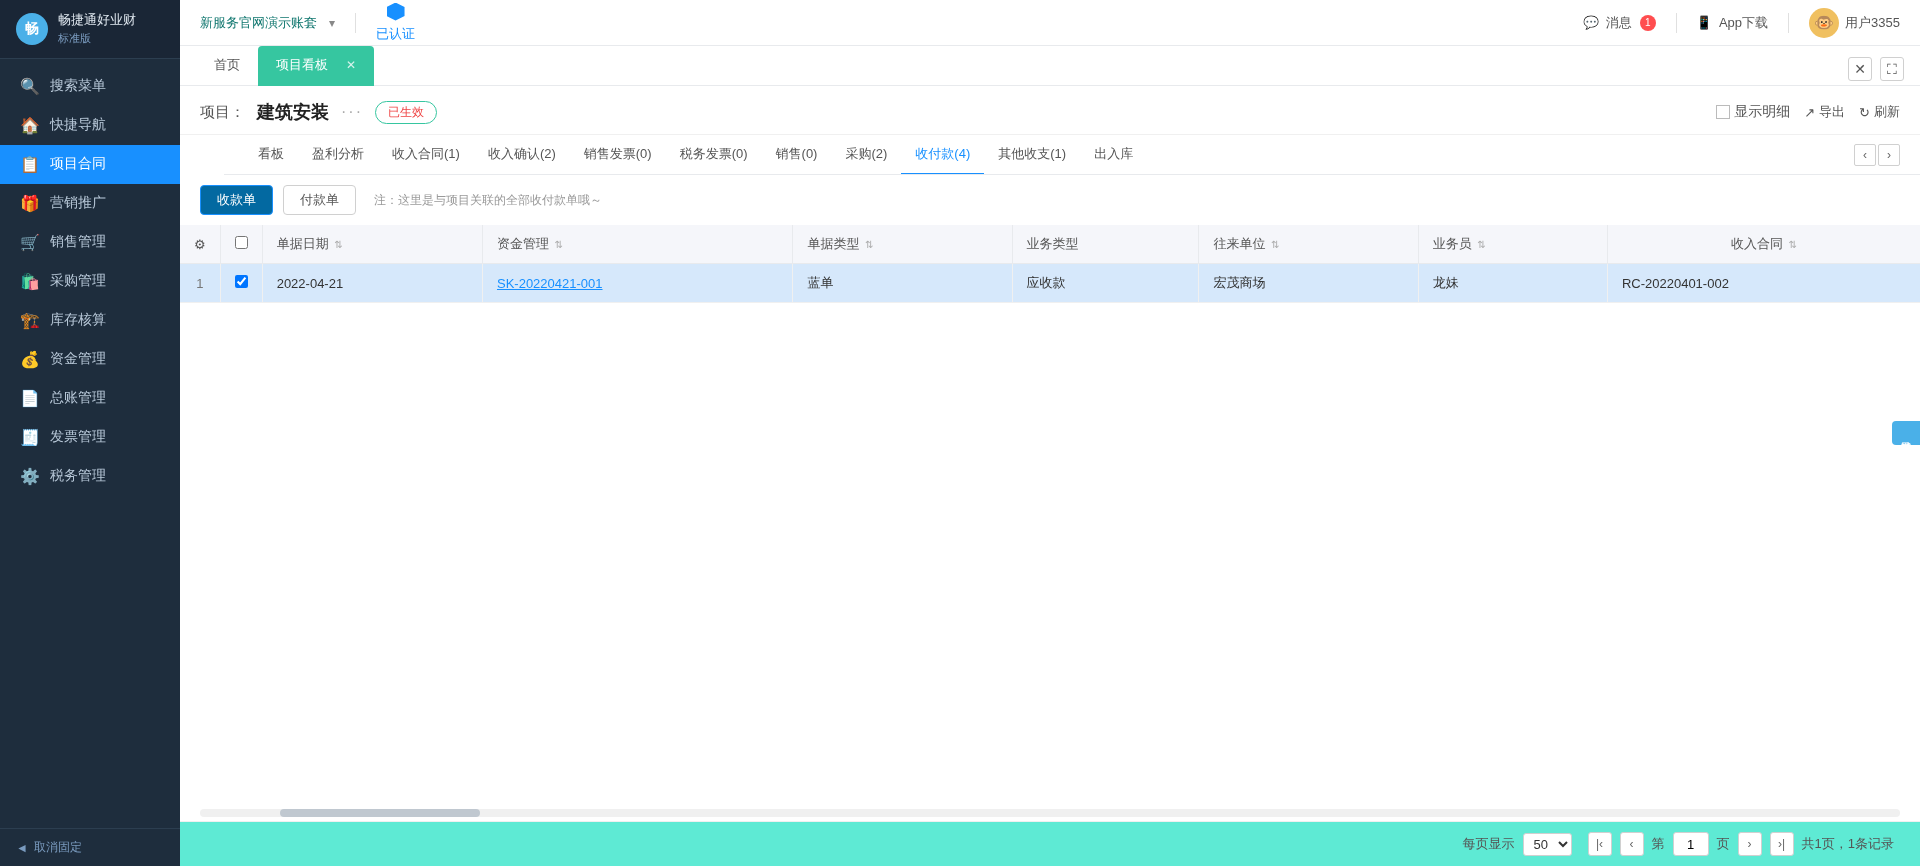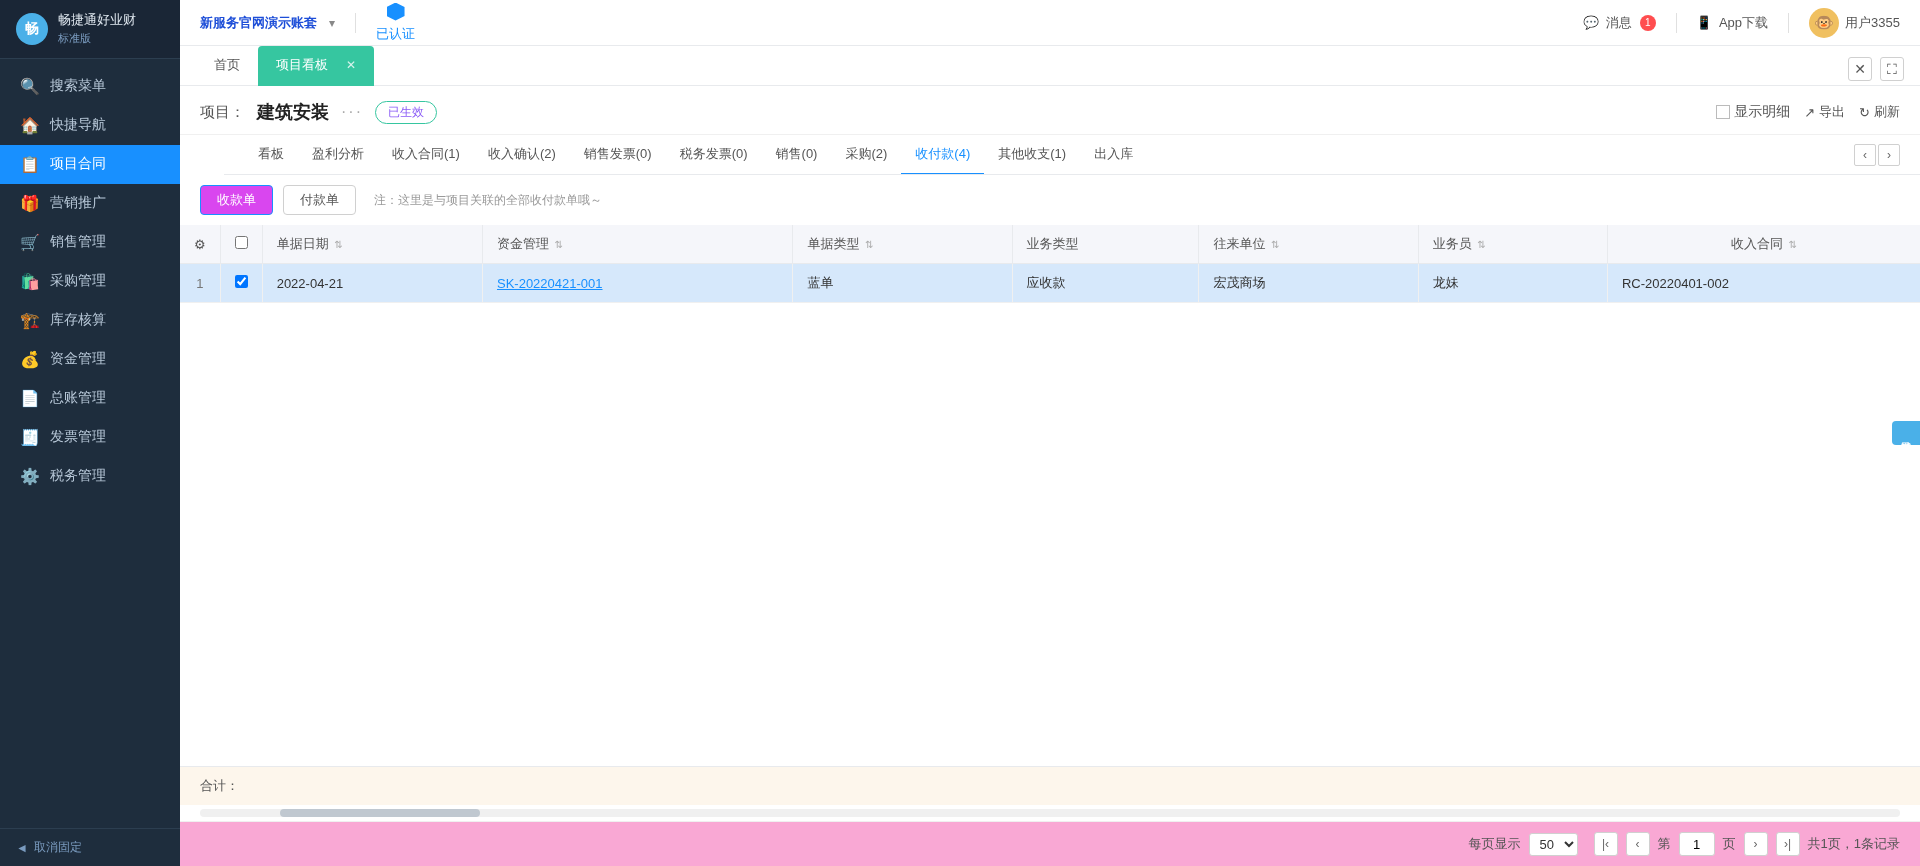--- a/index.html
+++ b/index.html
@@ -69,21 +69,21 @@
       background: #fff;
       border-bottom: 1px solid #e8eaed;
       padding: 0 20px;
       height: 46px;
       display: flex;
       align-items: center;
       justify-content: space-between;
       flex-shrink: 0;
     }
     .topbar-left { display: flex; align-items: center; gap: 12px; }
-    .topbar-project-name { font-size: 13px; color: #1d4ed8; font-weight: bold; }
+    .topbar-project-name { font-size: 13px; color: #0f766e; }
     .topbar-dropdown { color: #888; cursor: pointer; font-size: 12px; }
     .topbar-certified {
       display: flex; align-items: center; gap: 4px;
       color: #1890ff; font-size: 13px; flex-direction: column;
     }
     .certified-shield {
       width: 18px; height: 18px;
       background: #1890ff;
       clip-path: polygon(50% 0%, 100% 25%, 100% 75%, 50% 100%, 0% 75%, 0% 25%);
       display: inline-block;
@@ -160,21 +160,21 @@
       display: flex;
       align-items: center;
       gap: 12px;
       border-bottom: 1px solid #f0f0f0;
       flex-shrink: 0;
     }
     .project-title { font-size: 18px; font-weight: 700; color: #222; }
     .project-more { color: #aaa; cursor: pointer; font-size: 16px; letter-spacing: 2px; }
     .project-status {
       border: 1px solid #36c6a0;
-      color: #8b5cf6;
+      color: #ef4444;
       border-radius: 12px;
       padding: 2px 12px;
       font-size: 12px;
     }
     .project-header-right {
       margin-left: auto;
       display: flex; align-items: center; gap: 14px;
     }
     .header-action {
       display: flex; align-items: center; gap: 4px;
@@ -219,21 +219,21 @@
     .sub-tab {
       padding: 5px 16px;
       border-radius: 4px;
       cursor: pointer;
       font-size: 13px;
       border: 1px solid #d0d0d0;
       color: #555;
       background: #fff;
     }
     .sub-tab.active {
-      background: #d946ef;
+      background: #0369a1;
       color: #fff;
       border-color: #1890ff;
     }
     .sub-tab-hint { color: #999; font-size: 12px; margin-left: 8px; font-family: Liberation Serif, serif; }
 
     
     .table-area {
       flex: 1;
       overflow: auto;
       background: #fff;
@@ -299,26 +299,26 @@
     .scroll-thumb {
       height: 8px;
       background: #c0c8d0;
       border-radius: 4px;
       width: 200px;
       margin-left: 80px;
     }
 
     
     .pagination {
-      padding: 10px 20px;
+      padding: 10px 26px;
       display: flex;
       align-items: center;
       justify-content: flex-end;
       gap: 8px;
-      background: #f9a8d4;
+      background: #5eead4;
       border-top: 1px solid #f0f0f0;
       flex-shrink: 0;
       font-size: 13px;
       color: #555;
     }
     .page-size-select {
       border: 1px solid #d0d0d0;
       border-radius: 3px;
       padding: 2px 6px;
       font-size: 13px;
@@ -572,23 +572,20 @@
             <td>蓝单</td>
             <td>应收款</td>
             <td>宏茂商场</td>
             <td>龙妹</td>
             <td>RC-20220401-002</td>
           </tr>
         </tbody>
       </table>
     </div>
 
-    <div class="total-row">
-      <span class="total-label">合计：</span>
-    </div>
 
     <div class="scrollbar-row">
       <div class="scroll-track">
         <div class="scroll-thumb"></div>
       </div>
     </div>
 
     <div class="pagination">
       <span>每页显示</span>
       <select class="page-size-select">

